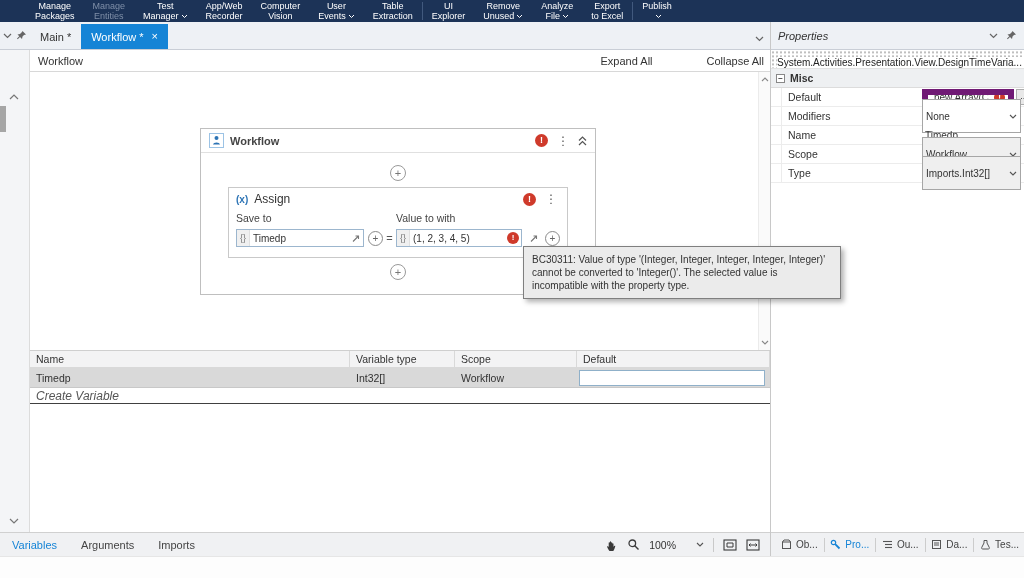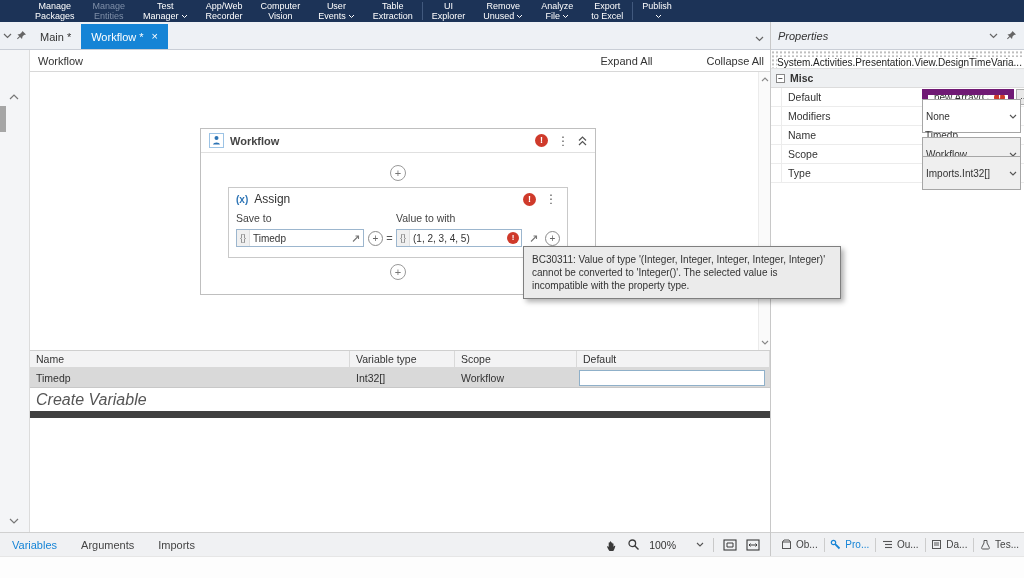--- a/index.html
+++ b/index.html
@@ -71,21 +71,21 @@
   .tooltip { position:absolute; left:523px; top:246px; width:318px; background:#ebebeb; border:1px solid #7f7f7f; box-shadow:3px 3px 5px rgba(0,0,0,.3); padding:6px 8px; font-size:10px; line-height:13px; color:#333; z-index:50; }
 
   
   .vargrid { position:absolute; left:30px; top:350px; width:740px; height:182px; background:#fff; border-top:1px solid #cfcfcf; }
   .vg-row { display:grid; grid-template-columns:320px 105px 122px 1fr; align-items:center; }
   .vg-head { height:17px; background:#f3f3f4; border-bottom:1px solid #d9d9d9; }
   .vg-head .vg-cell { border-right:1px solid #d9d9d9; height:100%; display:flex; align-items:center; }
   .vg-cell { padding-left:6px; font-size:10.5px; color:#333; overflow:hidden; white-space:nowrap; }
   .vg-data { height:20px; background:#d9d9d9; border-bottom:1px solid #c8c8c8; }
   .vg-default-input { width:calc(100% - 5px); height:16px; border:1px solid #8fb0c9; background:#fff; margin:0 3px 0 0; font-family:"Liberation Sans",sans-serif; font-size:10px; padding:0 3px; }
-  .vg-create { height:30px; display:flex; align-items:center; padding-left:6px; font-style:italic; color:#555; font-size:16px; border-bottom:7px solid #404040; background:#fff; }
+  .vg-create { height:16px; display:flex; align-items:center; padding-left:6px; font-style:italic; color:#555; font-size:12px; border-bottom:1px solid #404040; background:#fff; }
 
   
   .bottombar { position:absolute; left:0; top:532px; width:770px; height:24px; background:#f0f1f3; border-top:1px solid #d0d0d0; display:flex; align-items:center; }
   .bb-tab { padding:0 12px; font-size:11px; color:#444; cursor:pointer; }
   .bb-tab.active { color:#1584d6; }
   .bb-right { margin-left:auto; display:flex; align-items:center; gap:9px; padding-right:10px; }
   .bb-zoom { display:flex; align-items:center; gap:20px; font-size:10.5px; color:#333; cursor:pointer; }
   .bb-sep { width:1px; height:14px; background:#c9c9c9; }
 
   .bottomfill { position:absolute; left:0; top:556px; width:1024px; height:22px; background:#fdfdfd; border-top:1px solid #e6e6e6; }

